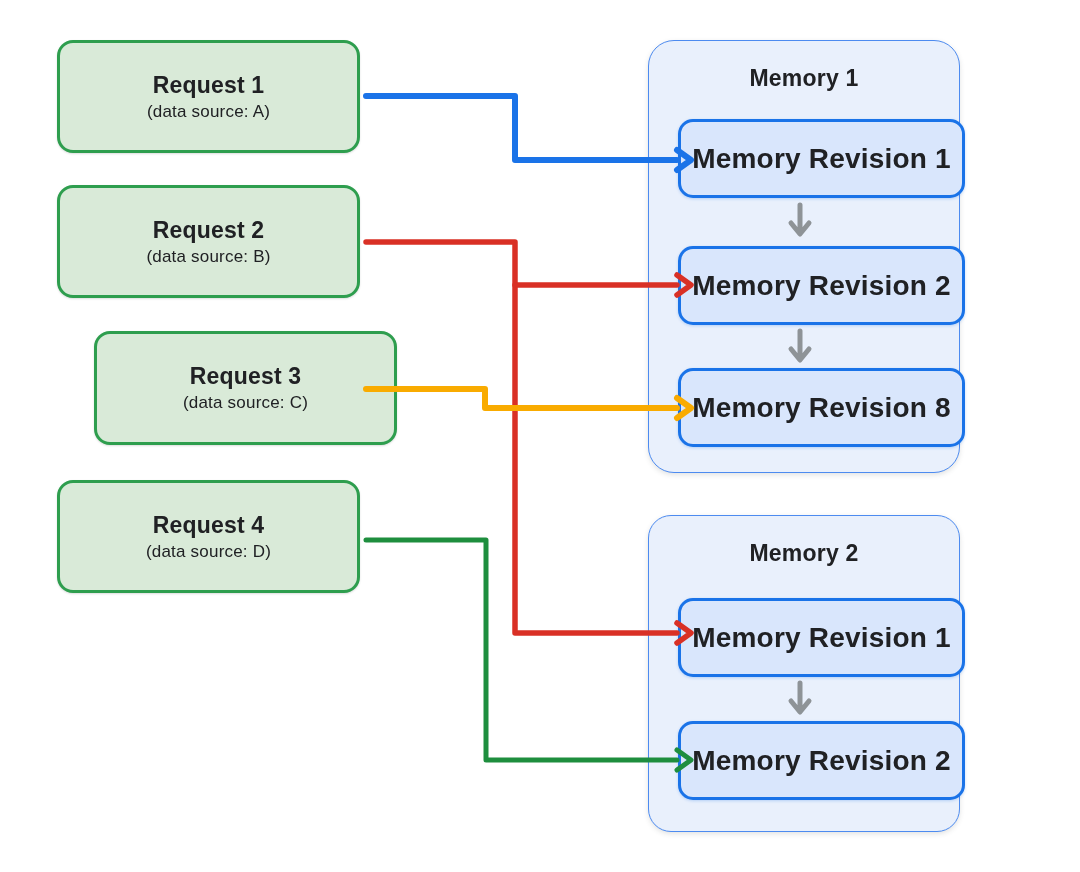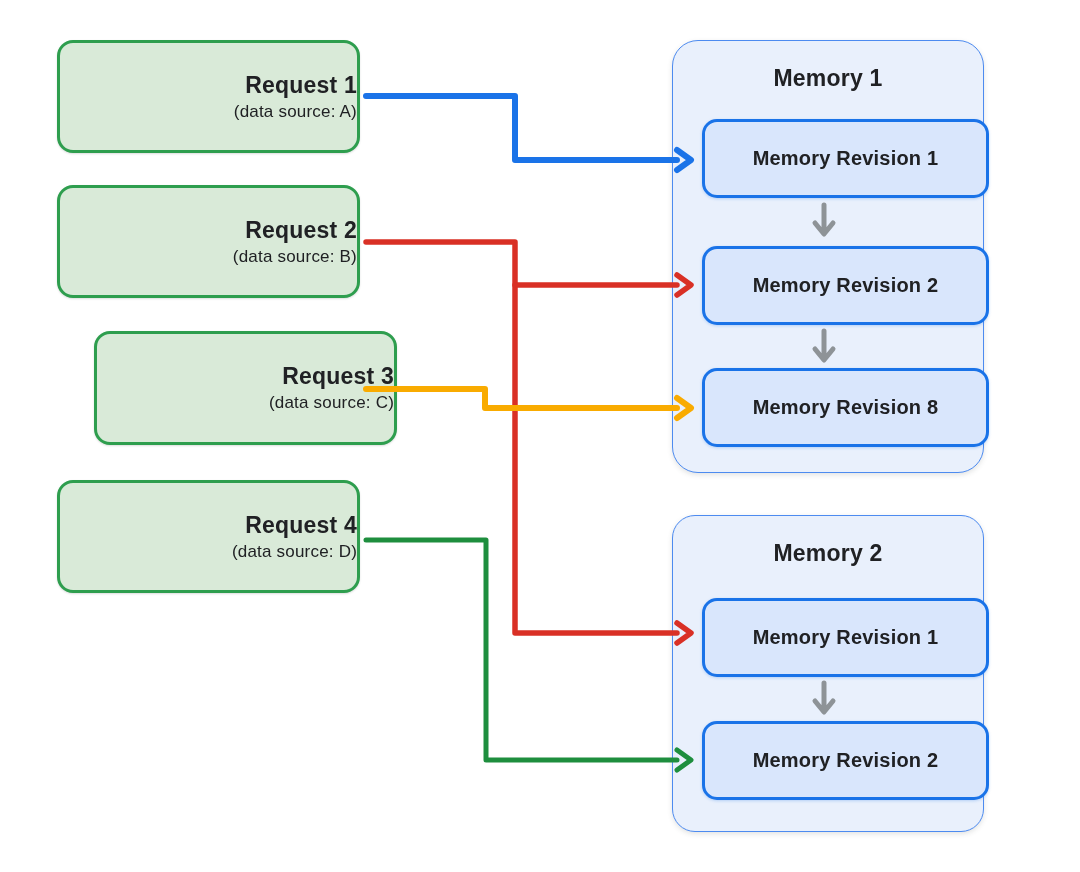--- a/index.html
+++ b/index.html
@@ -22,21 +22,21 @@
     position: absolute;
     left: 57px;
     width: 303px;
     height: 113px;
     box-sizing: border-box;
     background: #D9EAD8;
     border: 3px solid #2E9E4E;
     border-radius: 16px;
     display: flex;
     flex-direction: column;
-    align-items: flex-end;
+    align-items: center;
     justify-content: center;
     gap: 3px;
     box-shadow: 0 1px 2px rgba(60,64,67,0.18);
   }
   .request-card .title {
     font-size: 23px;
     font-weight: 700;
     letter-spacing: 0.2px;
   }
   .request-card .subtitle {
@@ -45,21 +45,21 @@
     letter-spacing: 0.2px;
   }
   #request-1 { top: 40px; }
   #request-2 { top: 185px; }
   #request-3 { top: 331px; height: 114px; margin-left: 37px; }
   #request-4 { top: 480px; }
 
   
   .memory-group {
     position: absolute;
-    left: 672px;
+    left: 648px;
     width: 312px;
     box-sizing: border-box;
     background: #E9F0FC;
     border: 1.5px solid #4D8BF0;
     border-radius: 26px;
     box-shadow: 0 2px 5px rgba(60,64,67,0.15);
   }
   #memory-1 { top: 40px; height: 433px; }
   #memory-2 { top: 515px; height: 317px; border-radius: 23px; }
   .memory-title {
@@ -74,21 +74,21 @@
     left: 29px;
     width: 287px;
     height: 79px;
     box-sizing: border-box;
     background: #D9E6FC;
     border: 3px solid #1A73E8;
     border-radius: 15px;
     display: flex;
     align-items: center;
     justify-content: center;
-    font-size: 20px;
+    font-size: 28px;
     font-weight: 700;
     letter-spacing: 0.2px;
     box-shadow: 0 1px 3px rgba(26,115,232,0.25);
   }
   
   #memory-1 .rev-0 { top: 78px; }
   #memory-1 .rev-1 { top: 205px; }
   #memory-1 .rev-2 { top: 327px; }
   #memory-2 .rev-0 { top: 82px; }
   #memory-2 .rev-1 { top: 205px; }

